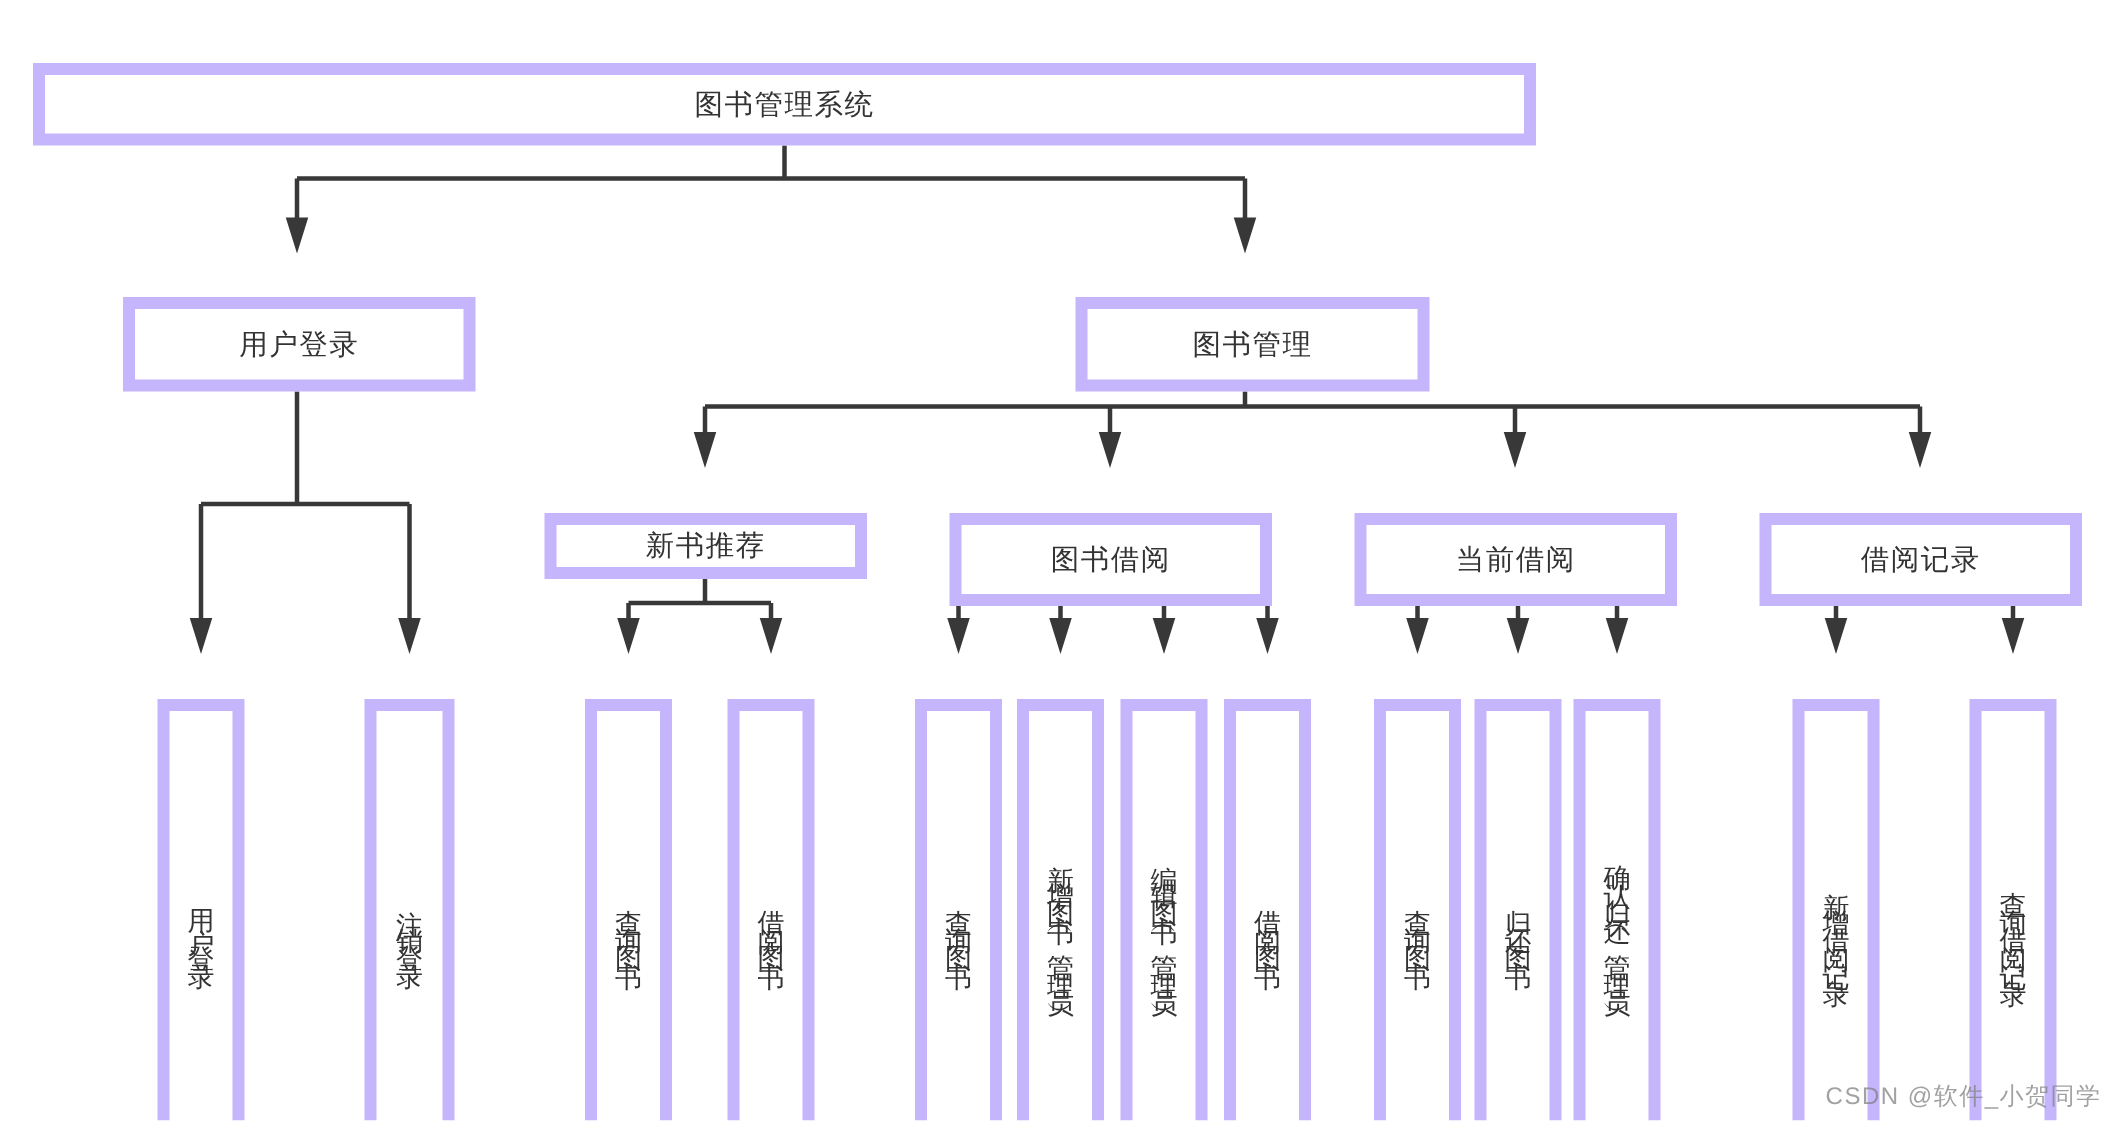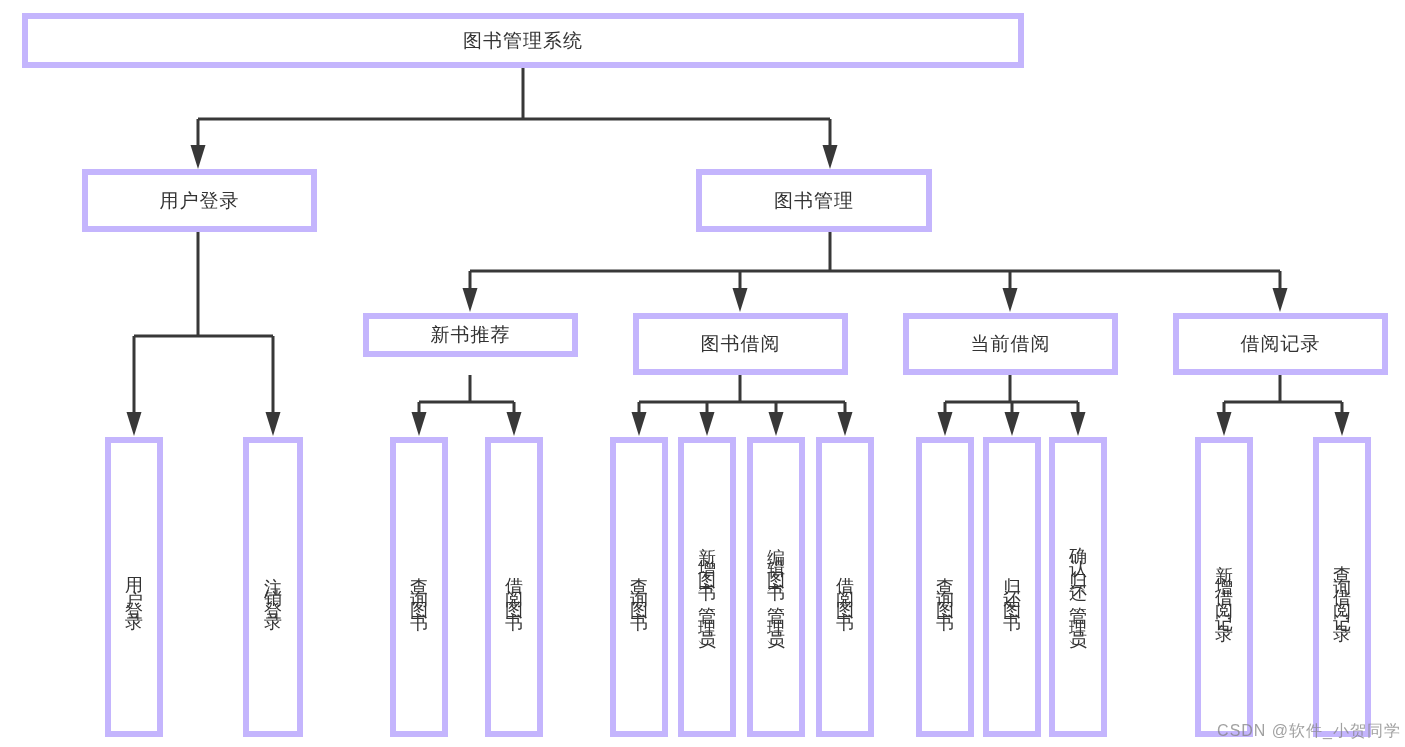--- a/index.html
+++ b/index.html
@@ -19,26 +19,27 @@
     position: absolute;
     left: 0;
     top: 0;
     width: 1405px;
     height: 747px;
     pointer-events: none;
   }
   .node {
     position: absolute;
     box-sizing: border-box;
-    border: 6px solid #c4b5fd;
+    border: 8px solid #c4b5fd;
     background: #ffffff;
     display: flex;
     align-items: center;
     justify-content: center;
     color: #333333;
+    margin-top: 29px;
   }
   .hnode {
     font-size: 19px;
     letter-spacing: 1px;
   }
   .vnode span {
     writing-mode: vertical-rl;
     text-orientation: mixed;
     font-size: 18px;
     letter-spacing: 12px;
@@ -82,21 +83,21 @@
       M639 436 L631.5 412 L646.5 412 Z  M707 436 L699.5 412 L714.5 412 Z
       M776 436 L768.5 412 L783.5 412 Z  M845 436 L837.5 412 L852.5 412 Z
       M945 436 L937.5 412 L952.5 412 Z  M1012 436 L1004.5 412 L1019.5 412 Z
       M1078 436 L1070.5 412 L1085.5 412 Z
       M1224 436 L1216.5 412 L1231.5 412 Z  M1342 436 L1334.5 412 L1349.5 412 Z"></path>
   </svg>
 
   <div class="node hnode" style="left:22px; top:13px; width:1002px; height:55px;">图书管理系统</div>
 
   <div class="node hnode" style="left:82px; top:169px; width:235px; height:63px;">用户登录</div>
-  <div class="node hnode" style="left:696px; top:169px; width:236px; height:63px;font-family:Liberation Mono, monospace;">图书管理</div>
+  <div class="node hnode" style="left:717px; top:169px; width:236px; height:63px;font-family:Liberation Mono, monospace;">图书管理</div>
 
   <div class="node hnode" style="left:363px; top:313px; width:215px; height:44px;">新书推荐</div>
   <div class="node hnode" style="left:633px; top:313px; width:215px; height:62px;">图书借阅</div>
   <div class="node hnode" style="left:903px; top:313px; width:215px; height:62px;">当前借阅</div>
   <div class="node hnode" style="left:1173px; top:313px; width:215px; height:62px;">借阅记录</div>
 
   <div class="node vnode" style="left:105px; top:437px; width:58px; height:300px;">
     <span>用户登录</span>
   </div>
   <div class="node vnode" style="left:243px; top:437px; width:60px; height:300px;">

